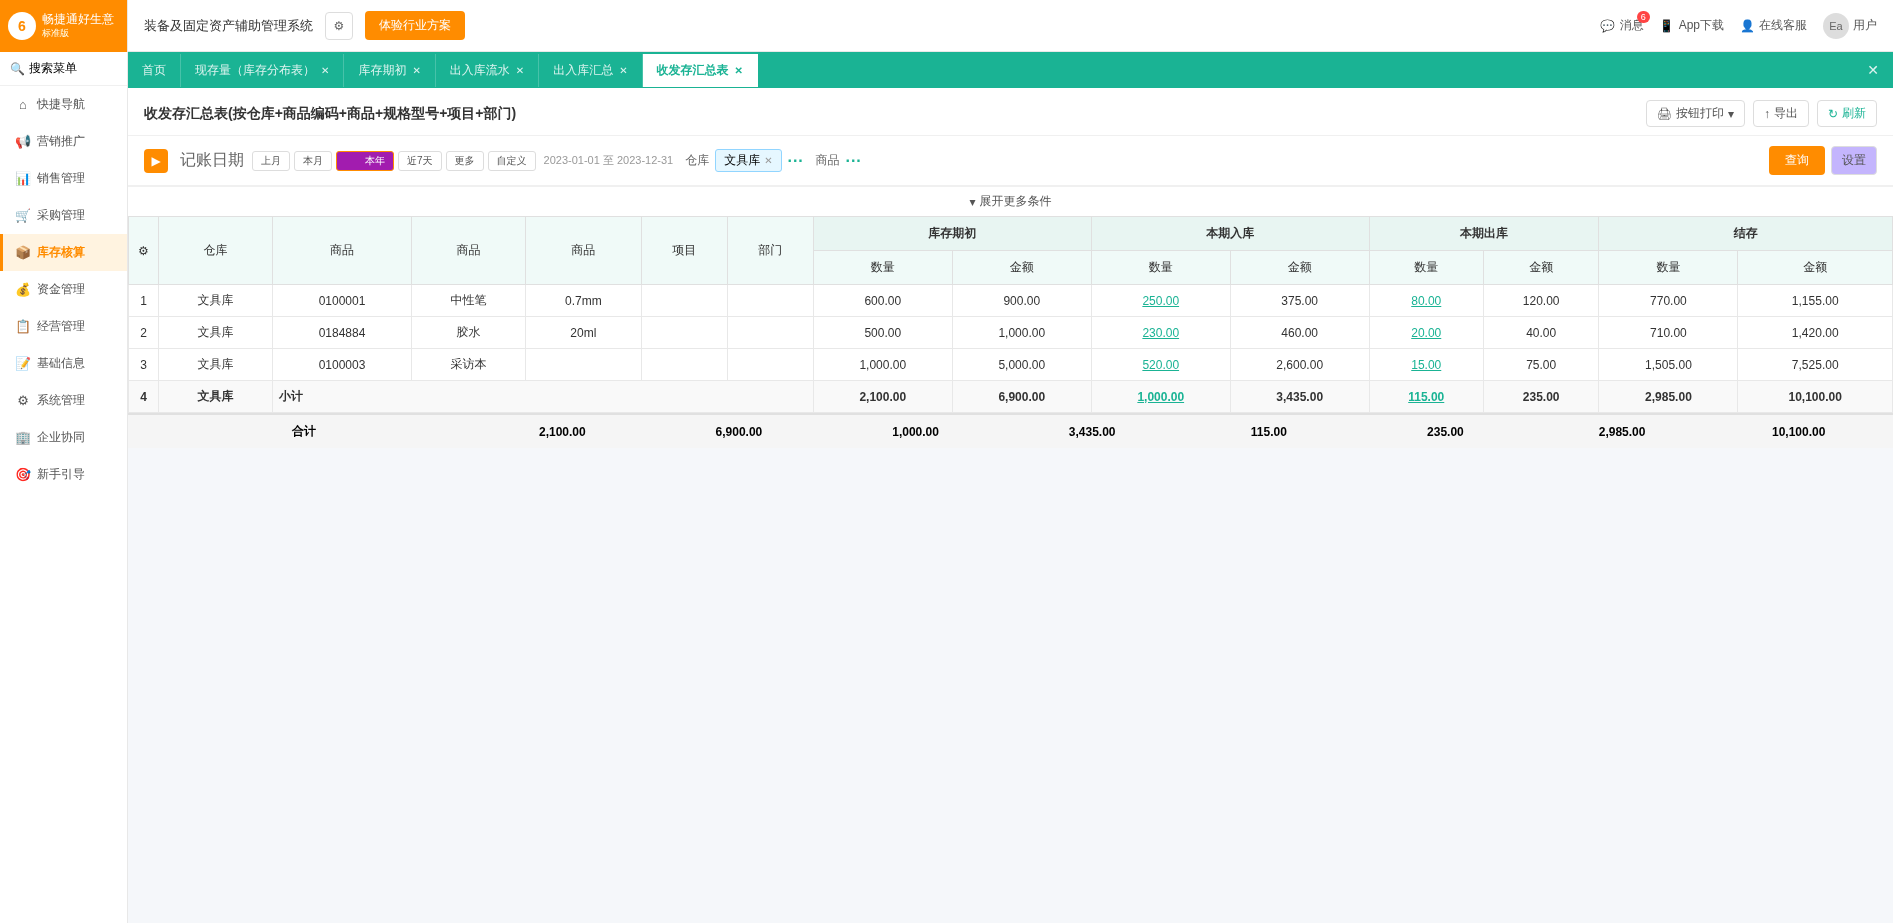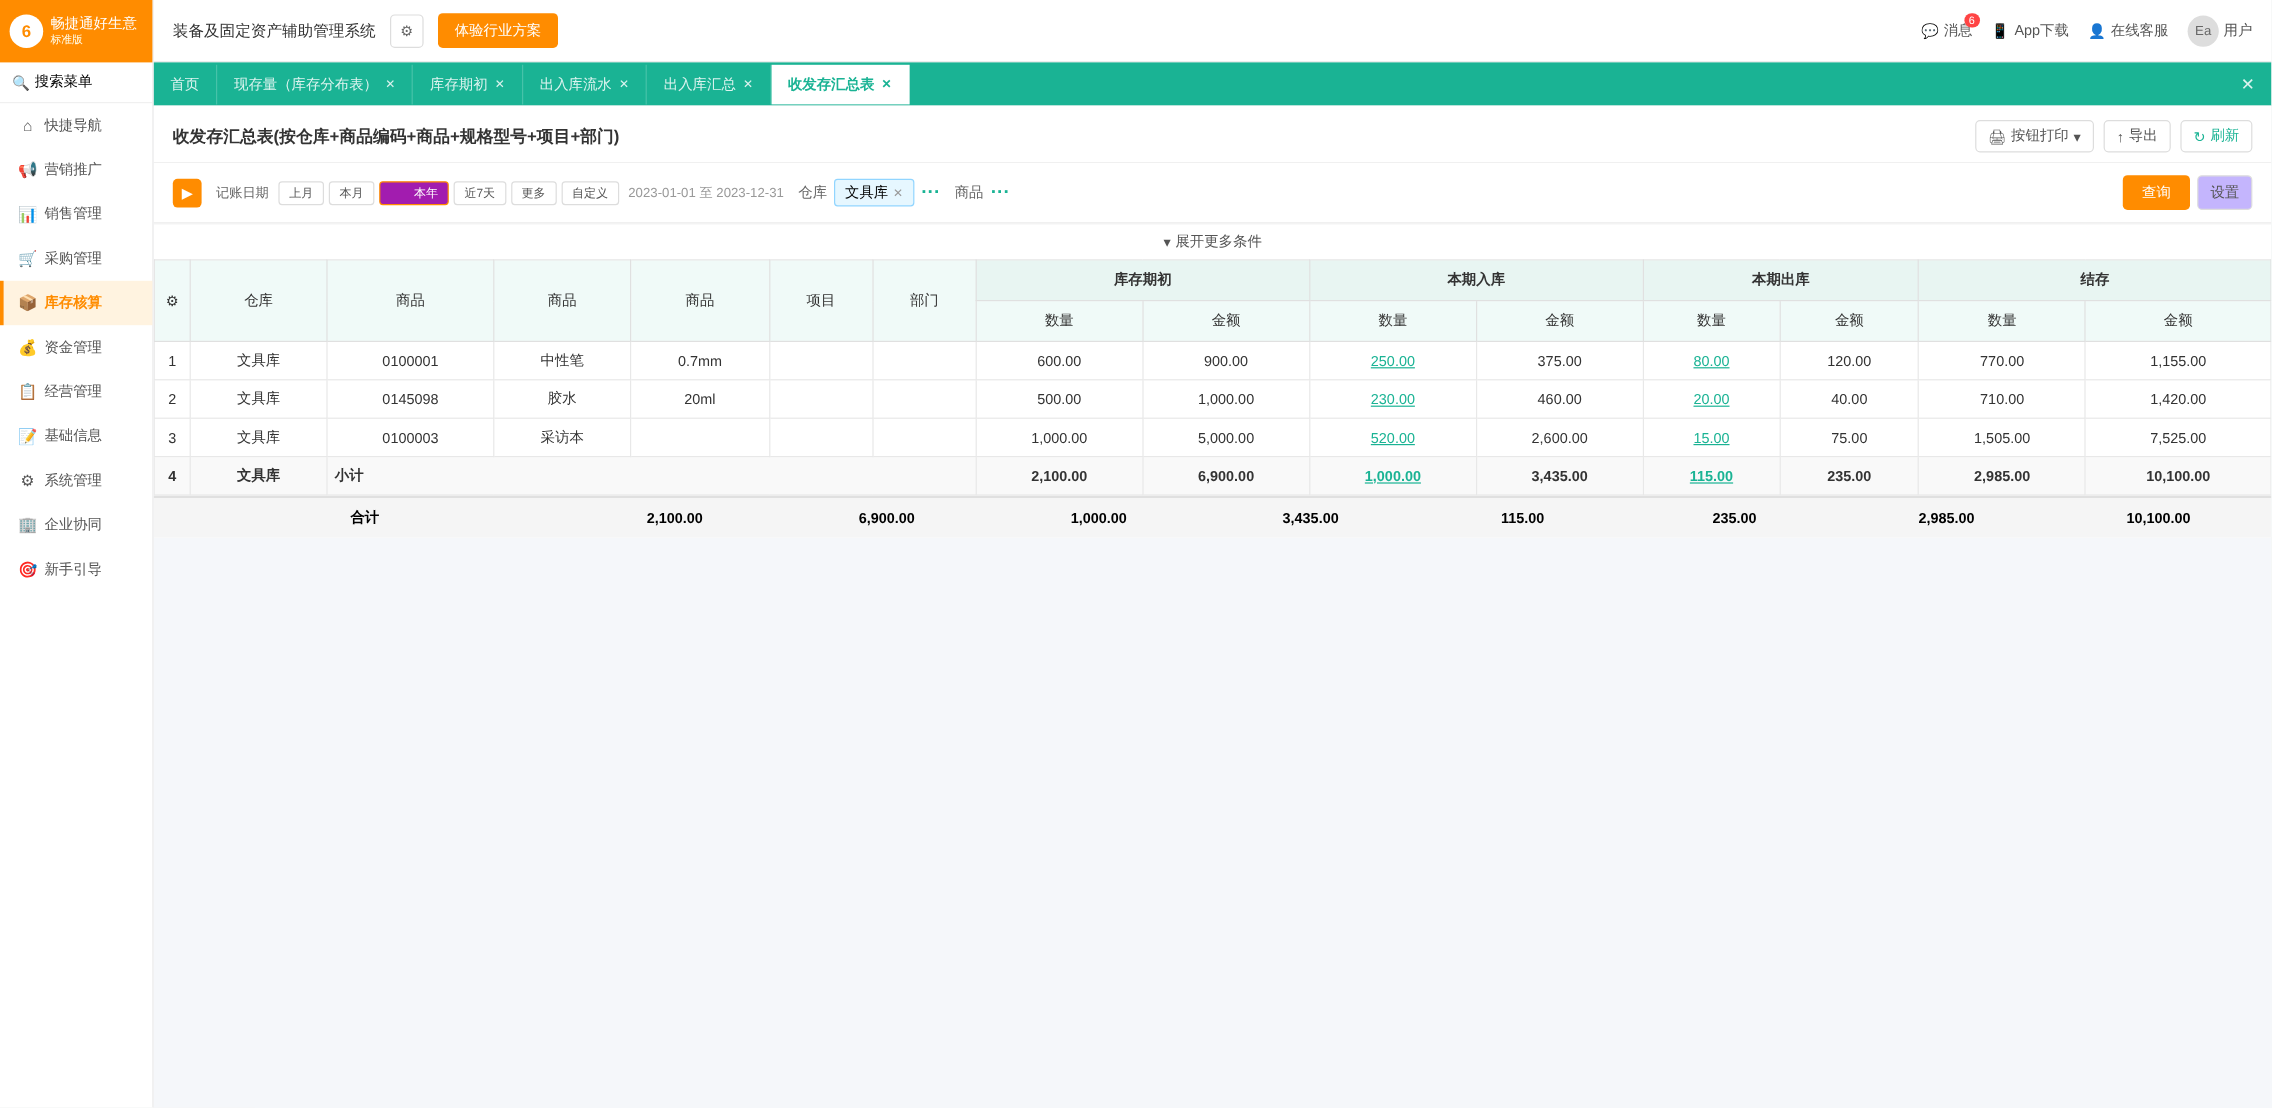--- a/index.html
+++ b/index.html
@@ -45,21 +45,21 @@
     .page-title-bar { padding: 12px 16px 8px; display: flex; align-items: center; justify-content: space-between; border-bottom: 1px solid #f0f0f0; gap: 32px; }
     .page-title { font-size: 14px; font-weight: bold; color: #333; }
     .page-actions { display: flex; align-items: center; gap: 8px; }
     .page-action-btn { display: flex; align-items: center; gap: 4px; padding: 4px 10px; border: 1px solid #ddd; border-radius: 4px; background: #fff; cursor: pointer; font-size: 12px; color: #555; }
     .refresh-btn { color: #1ab394; }
 
     
     .filter-area { padding: 10px 16px; background: #fff; border-bottom: 1px solid #f0f0f0; display: flex; align-items: center; gap: 12px; flex-wrap: wrap; }
     .filter-toggle { width: 24px; height: 24px; background: #ff8c00; border-radius: 4px; display: flex; align-items: center; justify-content: center; color: #fff; cursor: pointer; flex-shrink: 0; }
     .filter-group { display: flex; align-items: center; gap: 8px; flex-wrap: wrap; }
-    .filter-label { color: #666; font-size: 11px; }
+    .filter-label { color: #666; font-size: 16px; }
     .date-btns { display: flex; gap: 4px; }
     .date-btn { padding: 2px 8px; border: 1px solid #ddd; border-radius: 3px; font-size: 10px; cursor: pointer; color: #555; background: #fff; }
     .date-btn.active { background: #a21caf; color: #fff; border-color: #ff8c00; padding-left: 28px; }
     .date-range { font-size: 11px; color: #999; }
     .filter-field { display: flex; align-items: center; gap: 6px; }
     .filter-field-label { color: #666; font-size: 12px; }
     .filter-tag { display: flex; align-items: center; gap: 4px; background: #e6f7ff; border: 1px solid #91d5ff; border-radius: 3px; padding: 2px 8px; font-size: 12px; }
     .filter-tag-close { cursor: pointer; color: #999; font-size: 10px; }
     .filter-dots { color: #1ab394; cursor: pointer; font-size: 16px; font-weight: bold; }
     .query-btn { background: #ff8c00; color: #fff; border: none; border-radius: 4px; padding: 6px 16px; font-size: 12px; cursor: pointer; }
@@ -301,21 +301,21 @@
     <td><span class="link-text">250.00</span></td>
     <td>375.00</td>
     <td><span class="link-text">80.00</span></td>
     <td>120.00</td>
     <td>770.00</td>
     <td>1,155.00</td>
   </tr>
               <tr>
     <td>2</td>
     <td>文具库</td>
-    <td>0145098</td>
+    <td>0184884</td>
     <td>胶水</td>
     <td>20ml</td>
     <td></td>
     <td></td>
     <td>500.00</td>
     <td>1,000.00</td>
     <td><span class="link-text">230.00</span></td>
     <td>460.00</td>
     <td><span class="link-text">20.00</span></td>
     <td>40.00</td>

